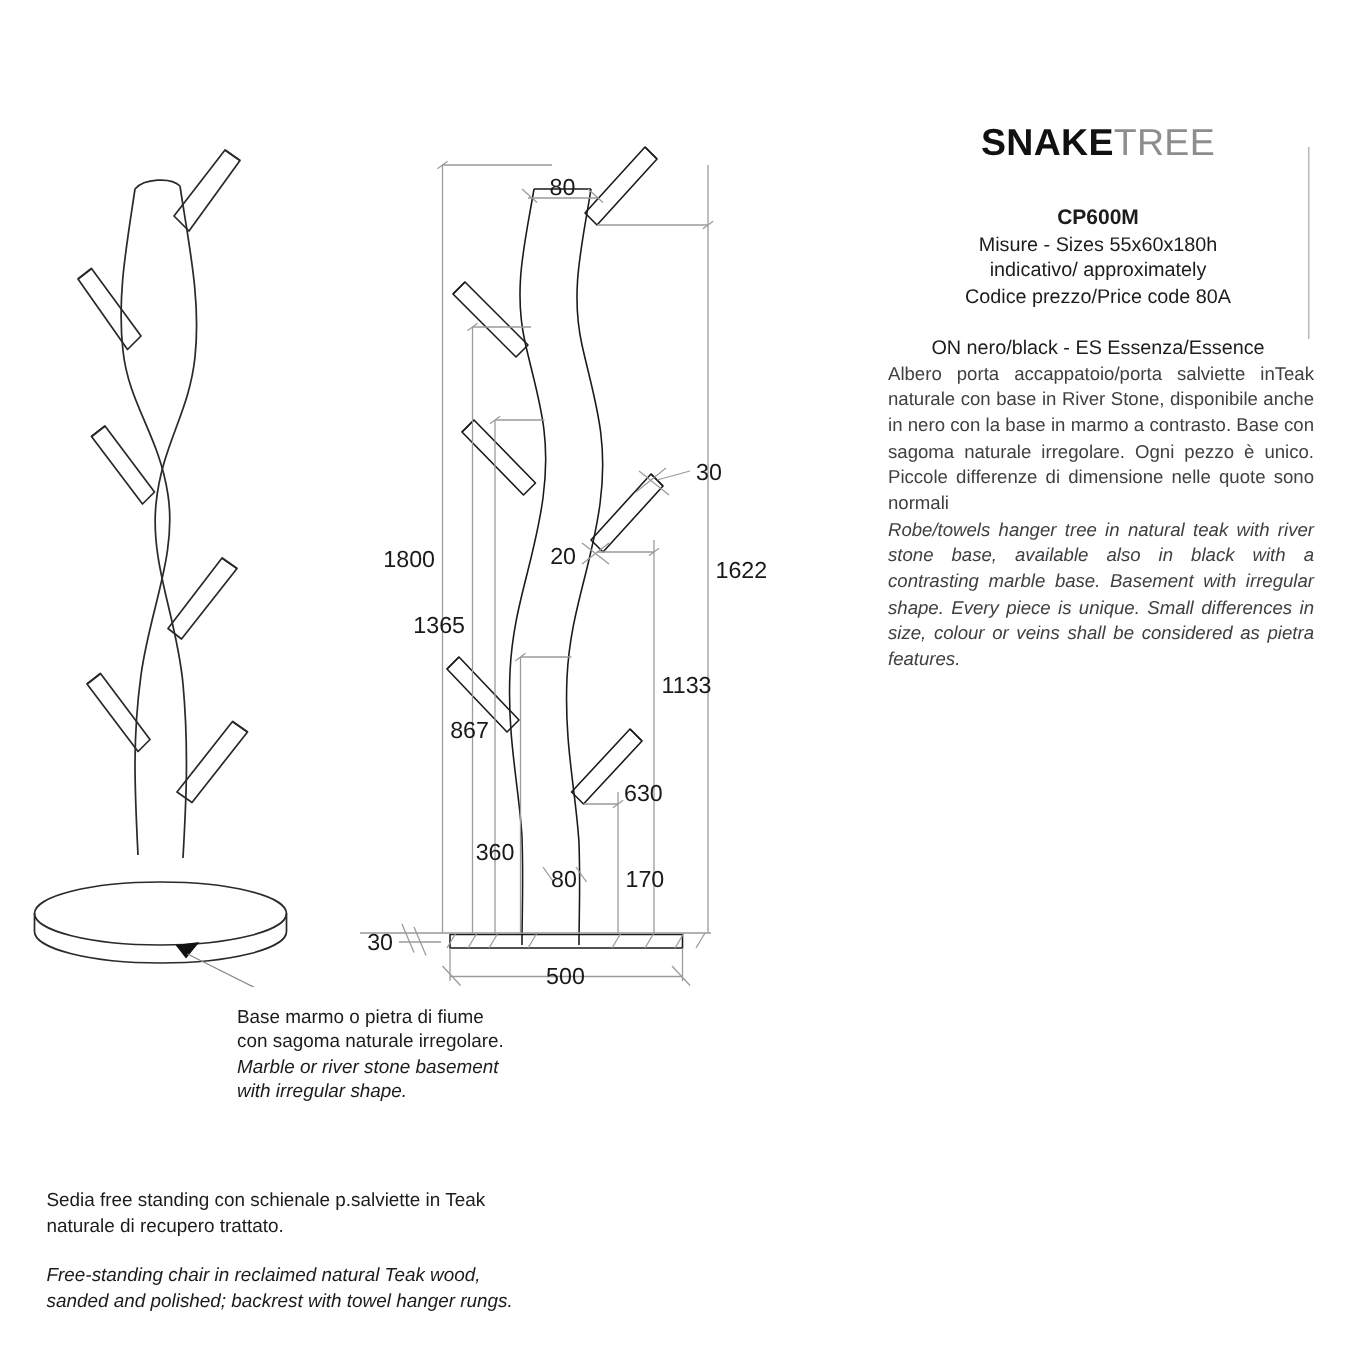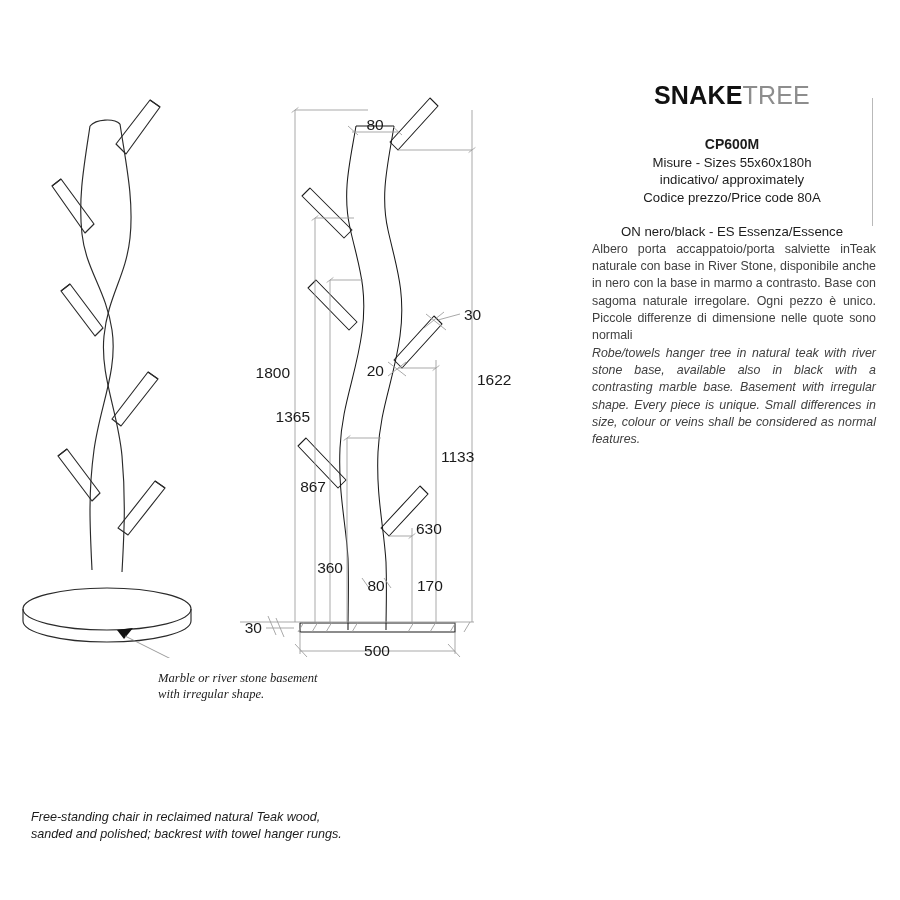--- a/index.html
+++ b/index.html
@@ -94,21 +94,21 @@
   
   .callout-base {
     position: absolute;
     left: 158px;
     top: 670px;
     width: 180px;
     font-size: 12.6px;
     line-height: 1.30;
     color: #1c1c1c;
   }
-  .callout-base .en { font-style: italic; font-family: Liberation Serif, serif; }
+  .callout-base .en { font-style: italic; }
   .callout-base p { margin: 0; }
 
   
   .notes-block {
     position: absolute;
     left: 31px;
     top: 792px;
     width: 330px;
     font-size: 12.6px;
     line-height: 1.33;
@@ -312,24 +312,26 @@
       <div>Codice prezzo/Price code 80A</div>
     </div>
     <div class="brand-finish">ON nero/black - ES Essenza/Essence</div>
   </div>
   <div class="header-divider"></div>
 
   <div class="desc-block desc-it">
     <p>Albero porta accappatoio/porta salviette inTeak naturale con base in River Stone, disponibile anche in nero con la base in marmo a contrasto. Base con sagoma naturale irregolare. Ogni pezzo è unico. Piccole differenze di dimensione nelle quote sono normali</p>
   </div>
   <div class="desc-block desc-en">
-    <p>Robe/towels hanger tree in natural teak with river stone base, available also in black with a contrasting marble base. Basement with irregular shape. Every piece is unique. Small differences in size, colour or veins shall be considered as normal features.</p>
+    <p>Robe/towels hanger tree in natural teak with river stone base, available also in black with a contrasting marble base. Basement with irregular shape. Every piece is unique. Small differences in size, colour or veins shall be considered as pietra features.</p>
   </div>
 
   <div class="callout-base">
+    <p>Base marmo o pietra di fiume con sagoma naturale irregolare.</p>
     <p class="en">Marble or river stone basement with irregular shape.</p>
   </div>
 
   <div class="notes-block">
+    <p>Sedia free standing con schienale p.salviette in Teak naturale di recupero trattato.</p>
     <p class="en">Free-standing chair in reclaimed natural Teak wood, sanded and polished; backrest with towel hanger rungs.</p>
   </div>
 
 </div>
 
 </body></html>

